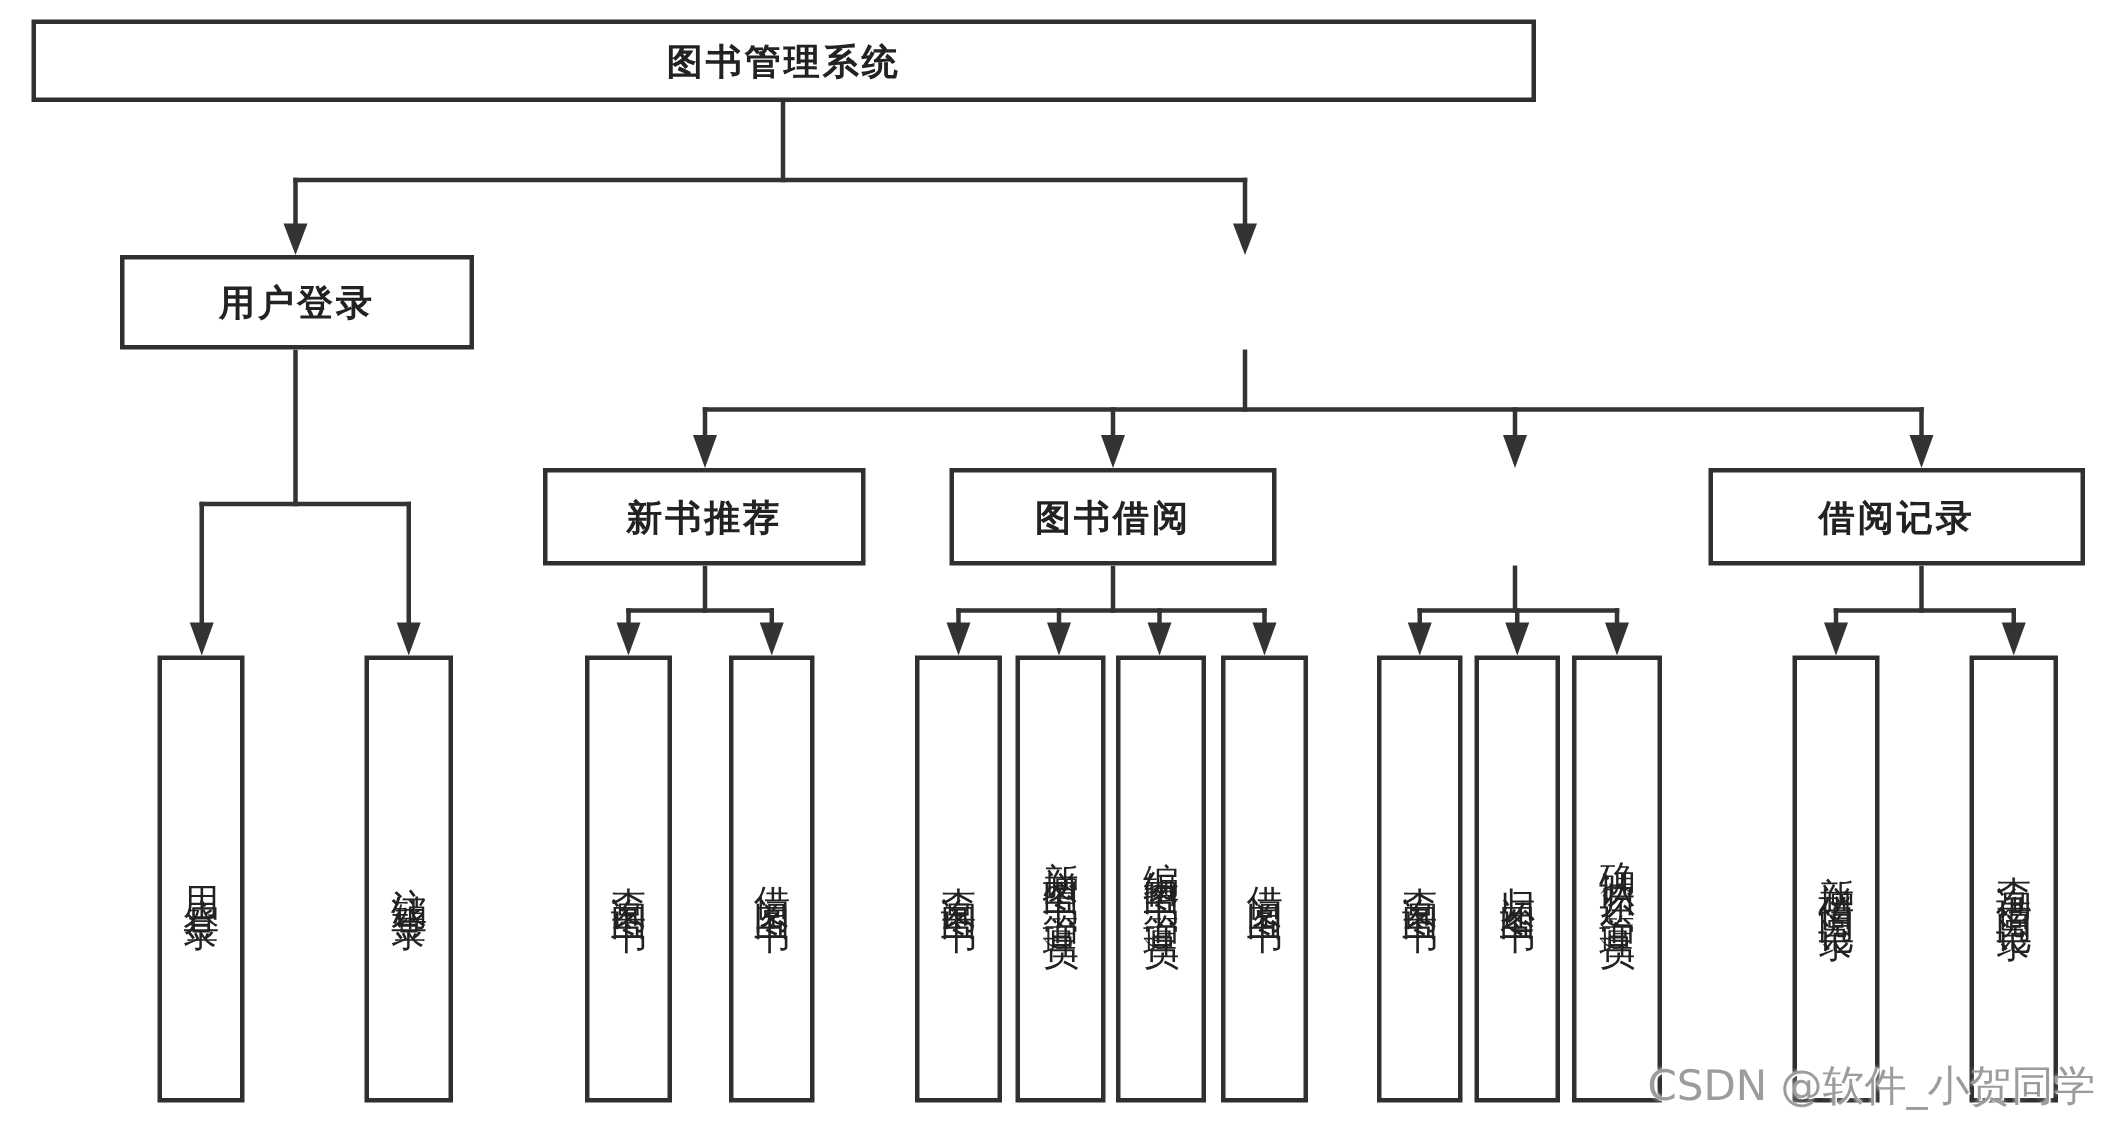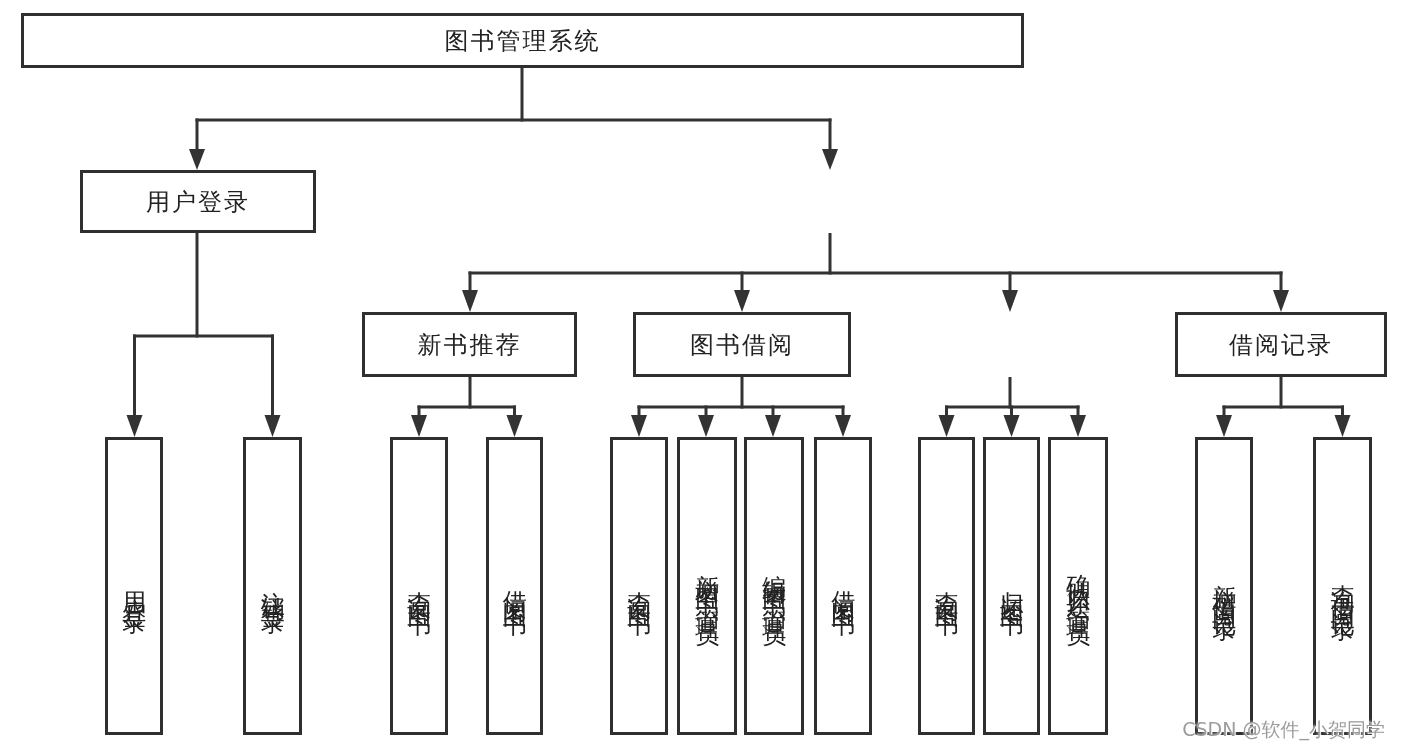--- a/index.html
+++ b/index.html
@@ -34,33 +34,34 @@
     border:3px solid var(--border);
     display:flex;
     align-items:center;
     justify-content:center;
     color:var(--text);
   }
   .hbox span{
     font-size:24px;
     letter-spacing:2px;
     white-space:nowrap;
+    font-weight:bold;
   }
   .vbox span{
     writing-mode:vertical-rl;
     font-size:24px;
     letter-spacing:7px;
     line-height:1.1;
     white-space:nowrap;
   }
   .watermark{
     position:absolute;
-    right:20px;
+    right:8px;
     bottom:4px;
-    font-size:19px;
+    font-size:28px;
     color:var(--watermark);
     text-shadow:0 0 3px #ffffff, 1px 1px 0 #ffffff;
     white-space:nowrap;
     margin-left:13px;
   }
 </style>
 </head>
 <body>
 
 <div class="stage">
@@ -148,21 +149,21 @@
   <div class="box hbox" style="left:80px;top:170px;width:236px;height:63px">
     <span>用户登录</span>
   </div>
 
   <div class="box hbox" style="left:633px;top:312px;width:218px;height:65px">
     <span>图书借阅</span>
   </div>
   <div class="box hbox" style="left:362px;top:312px;width:215px;height:65px">
     <span>新书推荐</span>
   </div>
-  <div class="box hbox" style="left:1175px;top:312px;width:212px;height:65px">
+  <div class="box hbox" style="left:1139px;top:312px;width:251px;height:65px">
     <span>借阅记录</span>
   </div>
 
   <div class="box vbox" style="left:105px;top:437px;width:58px;height:298px">
     <span>用户登录</span>
   </div>
   <div class="box vbox" style="left:243px;top:437px;width:59px;height:298px">
     <span>注销登录</span>
   </div>
 

